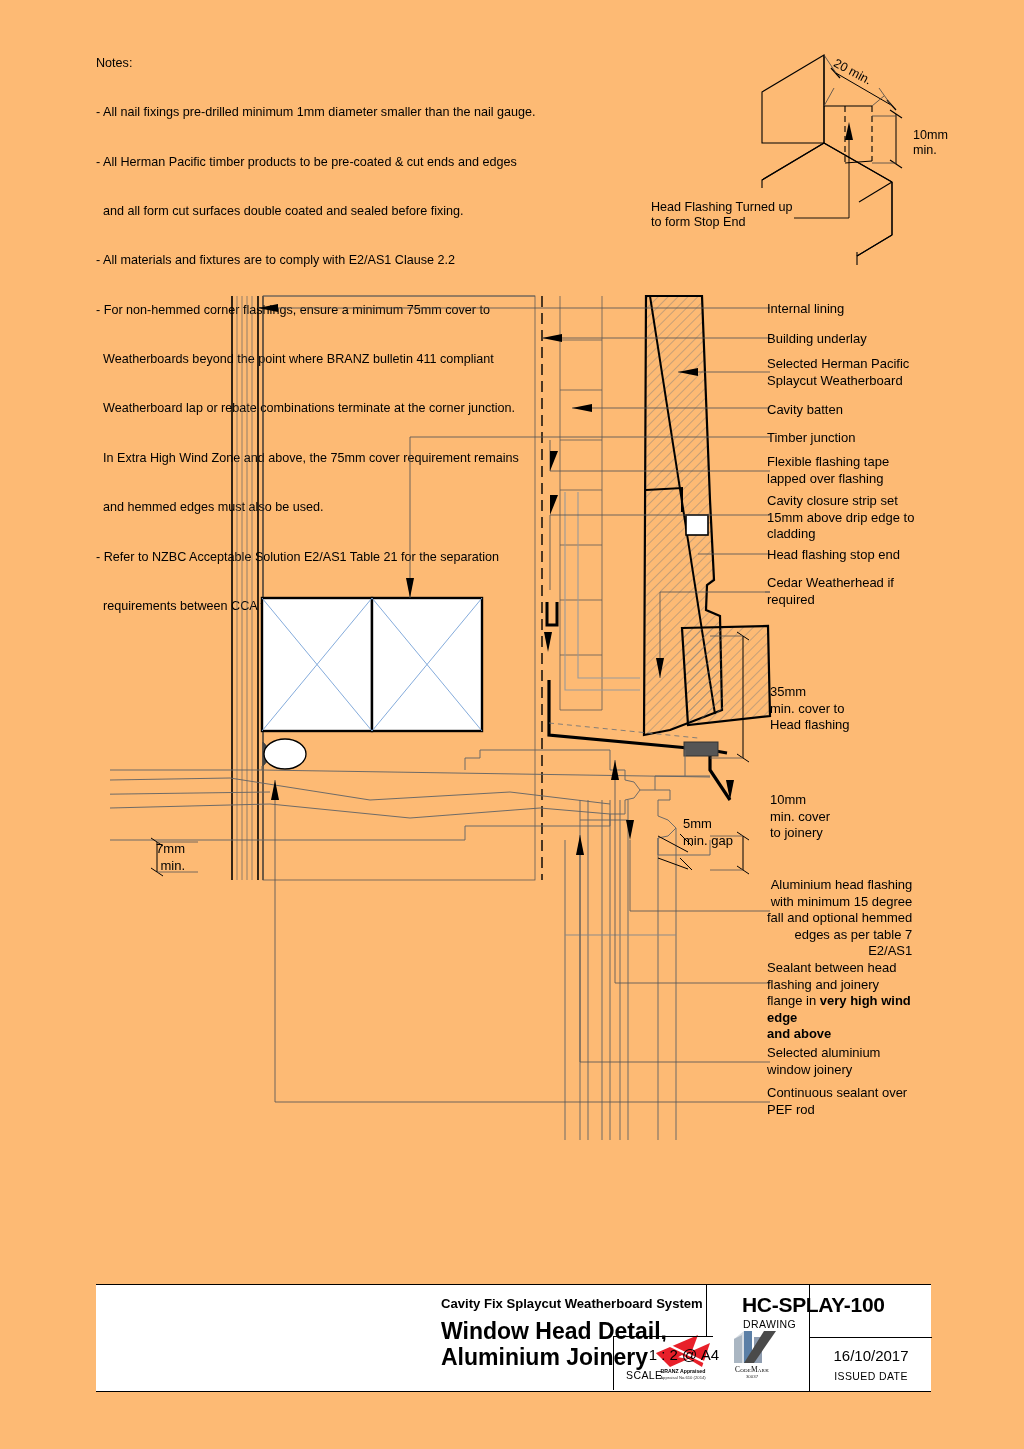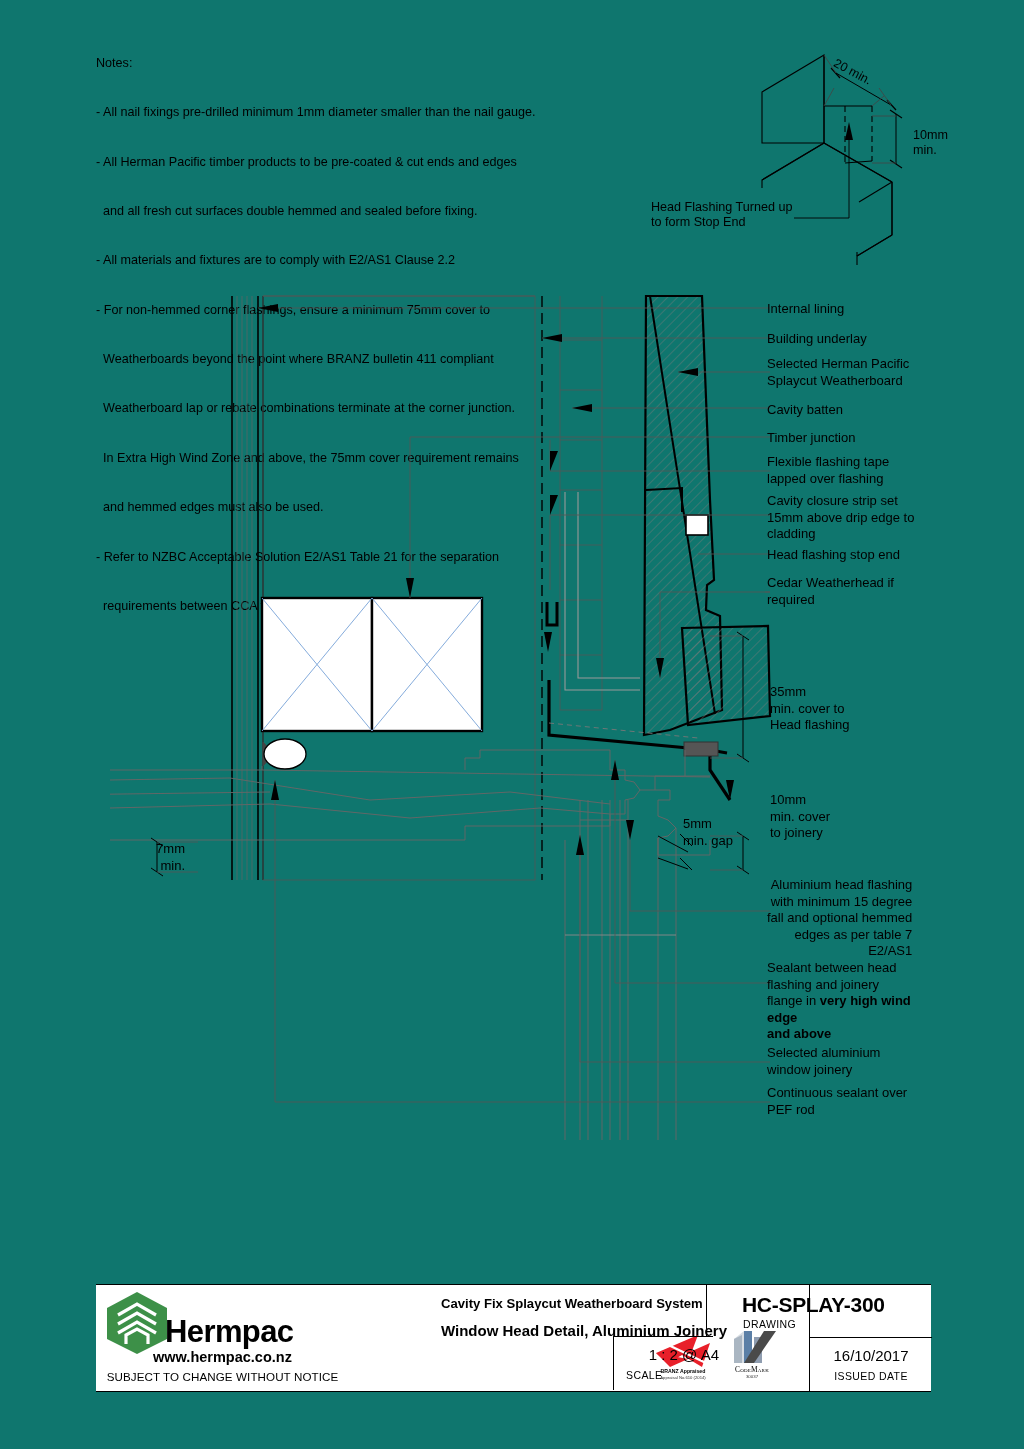--- a/index.html
+++ b/index.html
@@ -1,18 +1,18 @@
 <!DOCTYPE html>
 <html><head>
 <meta charset="utf-8">
 <style>
   html,body{margin:0;padding:0;background:#fff;}
   body{width:1024px;height:1449px;position:relative;
        font-family:"Liberation Sans","DejaVu Sans",sans-serif;color:#000;}
-  #page{position:absolute;left:0;top:0;width:1024px;height:1449px;overflow:hidden;background:#0f766e;}
+  #page{position:absolute;left:0;top:0;width:1024px;height:1449px;overflow:hidden;background:#fdba74;}
 
   
   #notes{position:absolute;left:96px;top:22px;width:520px;
          font-size:12.6px;line-height:16.45px;white-space:pre;}
   #notes .nhead{display:block;}
   #notes .nline{display:block;}
 
   
   .iso-txt{position:absolute;font-size:12.6px;line-height:15px;white-space:pre;}
   #iso-10mm{left:913px;top:128px;}
@@ -44,21 +44,21 @@
   #tb-scale{position:absolute;left:613px;top:1336px;width:100px;height:54px;
             border-left:1.4px solid #000;border-top:1.4px solid #000;box-sizing:border-box;}
 
   .hermpac-word{position:absolute;left:69px;top:29px;font-size:31px;font-weight:bold;
                 letter-spacing:-0.6px;}
   .hermpac-url{position:absolute;left:0;top:64px;width:253px;text-align:center;
                font-size:14.5px;font-weight:bold;}
   .hermpac-sub{position:absolute;left:0;top:85px;width:253px;text-align:center;
                font-size:11.6px;letter-spacing:0.1px;}
   #tb-sys{position:absolute;left:92px;top:11px;font-size:13.1px;font-weight:bold;white-space:nowrap;}
-  #tb-title{position:absolute;left:92px;top:33px;width:330px;font-size:15px;font-weight:bold;
+  #tb-title{position:absolute;left:92px;top:33px;width:330px;font-size:23px;font-weight:bold;
             line-height:26px;}
   #tb-drawno{position:absolute;left:35px;top:8px;font-size:21px;font-weight:bold;letter-spacing:-0.3px;}
   #tb-drawlbl{position:absolute;left:36px;top:33px;font-size:10.5px;letter-spacing:0.4px;}
   #tb-scaleval{position:absolute;left:6px;top:9px;width:100%;text-align:right;font-size:15px;}
   #tb-scalelbl{position:absolute;left:12px;top:32px;font-size:10.5px;letter-spacing:0.4px;}
   #tb-dateval{position:absolute;left:0;top:9px;width:100%;text-align:center;font-size:15px;}
   #tb-datelbl{position:absolute;left:0;top:32px;width:100%;text-align:center;font-size:10.5px;letter-spacing:0.4px;}
   .cert{position:absolute;}
   #branz-txt{position:absolute;left:0;top:35px;width:62px;text-align:center;font-size:5.2px;font-weight:bold;white-space:nowrap;}
   #branz-txt2{position:absolute;left:0;top:42px;width:62px;text-align:center;font-size:4.2px;white-space:nowrap;color:#333;}
@@ -68,21 +68,21 @@
 </style>
 </head>
 <body>
 
 <div id="page">
 
   <div id="notes">
     <span class="nhead" style="white-space: pre;">Notes:</span>
     <span class="nline" style="white-space: pre;">- All nail fixings pre-drilled minimum 1mm diameter smaller than the nail gauge.</span>
     <span class="nline" style="white-space: pre;">- All Herman Pacific timber products to be pre-coated &amp; cut ends and edges</span>
-    <span class="nline" style="white-space: pre;">  and all fresh cut surfaces double hemmed and sealed before fixing.</span>
+    <span class="nline" style="white-space: pre;">  and all form cut surfaces double coated and sealed before fixing.</span>
     <span class="nline" style="white-space: pre;">- All materials and fixtures are to comply with E2/AS1 Clause 2.2</span>
     <span class="nline" style="white-space: pre;">- For non-hemmed corner flashings, ensure a minimum 75mm cover to</span>
     <span class="nline" style="white-space: pre;">  Weatherboards beyond the point where BRANZ bulletin 411 compliant</span>
     <span class="nline" style="white-space: pre;">  Weatherboard lap or rebate combinations terminate at the corner junction.</span>
     <span class="nline" style="white-space: pre;">  In Extra High Wind Zone and above, the 75mm cover requirement remains</span>
     <span class="nline" style="white-space: pre;">  and hemmed edges must also be used.</span>
     <span class="nline" style="white-space: pre;">- Refer to NZBC Acceptable Solution E2/AS1 Table 21 for the separation</span>
     <span class="nline" style="white-space: pre;">  requirements between CCA treated battens and metal flashings.</span>
   </div>
 
@@ -360,34 +360,20 @@
 min. cover to
 Head flashing</div>
   <div id="dim-10cov" class="dimtxt" style="white-space: pre;">10mm
 min. cover
 to joinery</div>
   <div id="dim-5mm" class="dimtxt" style="white-space: pre;">5mm
 min. gap</div>
 
   <div id="titleblock">
 
-    <div id="tb-logo">
-      <svg width="66" height="64" viewBox="0 0 66 64" style="position:absolute;left:8px;top:6px;">
-        <polygon points="33,1 63,17 63,48 33,63 3,48 3,17" fill="#3d9048"></polygon>
-        <g fill="none" stroke="#fff" stroke-width="3.2" stroke-linejoin="miter">
-          <path d="M14 24 L33 13 L52 24"></path>
-          <path d="M14 33 L33 22 L52 33"></path>
-          <path d="M14 42 L33 31 L52 42"></path>
-          <path d="M22 53 L22 44 L33 38 L44 44 L44 53"></path>
-        </g>
-      </svg>
-      <div class="hermpac-word">Hermpac</div>
-      <div class="hermpac-url">www.hermpac.co.nz</div>
-      <div class="hermpac-sub">SUBJECT TO CHANGE WITHOUT NOTICE</div>
-    </div>
 
     <div id="tb-mid">
       <div id="tb-sys">Cavity Fix Splaycut Weatherboard System</div>
       <div id="tb-title">Window Head Detail, Aluminium Joinery</div>
 
       <div class="cert" style="left:303px;top:48px;width:62px;height:50px;">
         <svg width="62" height="36" viewBox="0 0 62 36">
           <polygon points="4,20 46,2 40,18 58,10 50,34 30,22 16,30" fill="#e8202a"></polygon>
           <polygon points="4,20 36,26 18,34" fill="#e8202a"></polygon>
           <path d="M8 8 L54 30" stroke="#fff" stroke-width="2.4" fill="none"></path>
@@ -411,21 +397,21 @@
 
     <div id="tb-right">
       <div id="tb-rtop"></div>
       <div id="tb-rbot">
         <div id="tb-dateval">16/10/2017</div>
         <div id="tb-datelbl">ISSUED DATE</div>
       </div>
     </div>
 
     <div style="position:absolute;left:610px;top:0;width:225px;height:52px;border-left:1.4px solid #000;">
-      <div id="tb-drawno">HC-SPLAY-300</div>
+      <div id="tb-drawno">HC-SPLAY-100</div>
       <div id="tb-drawlbl">DRAWING</div>
     </div>
   </div>
 
   <div id="tb-scale">
     <div id="tb-scaleval">1 : 2 @ A4</div>
     <div id="tb-scalelbl">SCALE</div>
   </div>
 
 </div>

